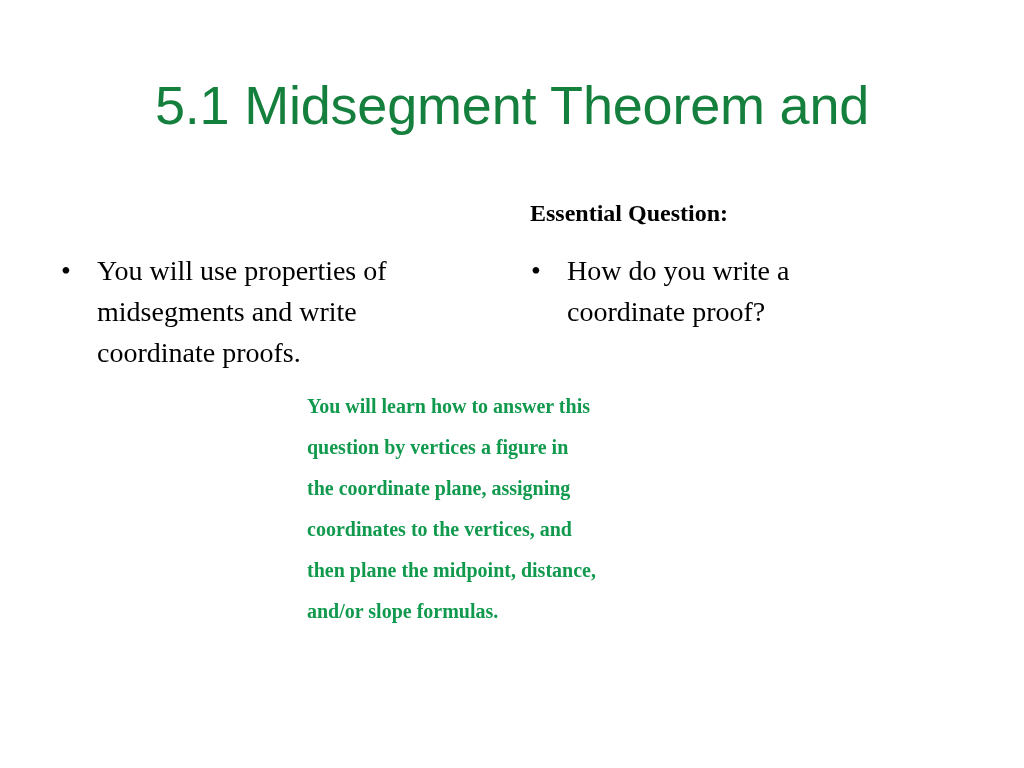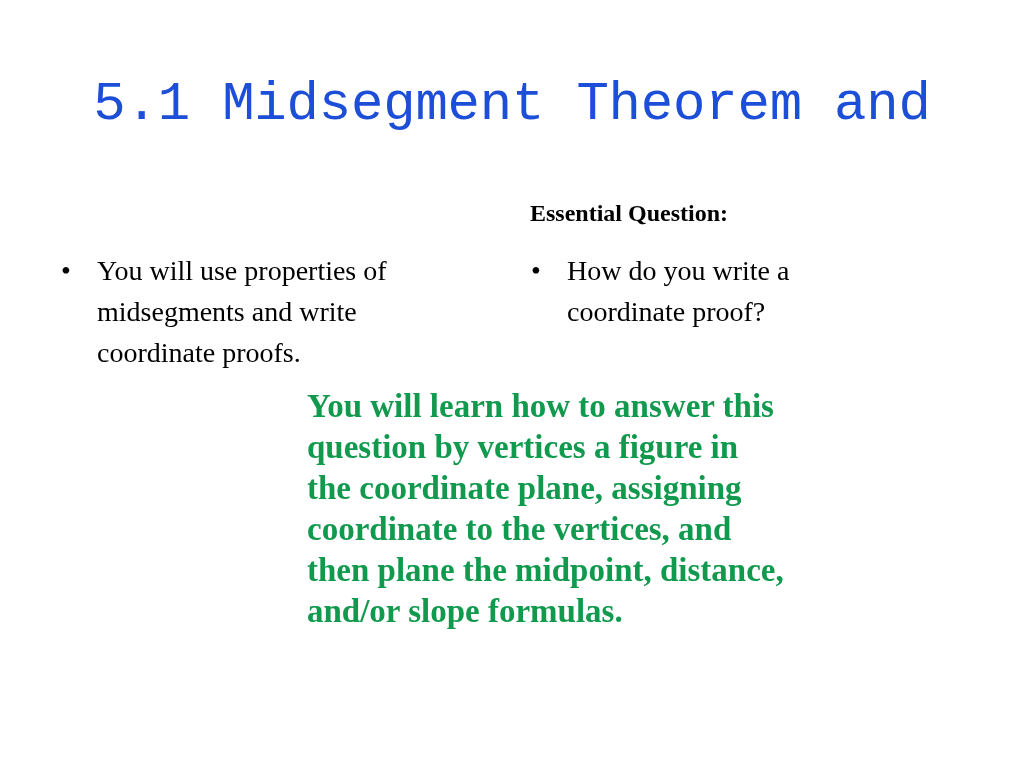--- a/index.html
+++ b/index.html
@@ -24,25 +24,25 @@
     background: #ffffff;
   }
 
   
   .slide-title {
     position: absolute;
     left: 62px;
     top: 38px;
     width: 900px;
     text-align: center;
-    font-family: Liberation Mono, monospace;
+    font-family: Liberation Sans, sans-serif;
     font-weight: 400;
     font-size: 54px;
     line-height: 62px;
-    color: #1d4ed8;
+    color: #15803d;
     letter-spacing: -0.2px;
   }
   .slide-title .title-line { display: block; }
 
   
   .col-left {
     position: absolute;
     left: 58px;
     top: 250px;
     width: 418px;
@@ -90,21 +90,21 @@
   }
 
   
   .green-note {
     position: absolute;
     left: 307px;
     top: 386px;
     width: 516px;
     font-family: "Liberation Serif", "DejaVu Serif", serif;
     font-weight: 700;
-    font-size: 33px;
+    font-size: 20px;
     line-height: 41px;
     color: #119a4e;
   }
   .green-note .note-line { display: block; white-space: nowrap; }
 </style>
 </head>
 <body>
 
 <div class="slide">
 
@@ -128,18 +128,18 @@
         <span class="bullet-dot">•</span>
         <span>How do you write a coordinate proof?</span>
       </li>
     </ul>
   </div>
 
   <div class="green-note">
     <span class="note-line">You will learn how to answer this</span>
     <span class="note-line">question by vertices a figure in</span>
     <span class="note-line">the coordinate plane, assigning</span>
-    <span class="note-line">coordinate to the vertices, and</span>
+    <span class="note-line">coordinates to the vertices, and</span>
     <span class="note-line">then plane the midpoint, distance,</span>
     <span class="note-line">and/or slope formulas.</span>
   </div>
 
 </div>
 
 </body></html>

